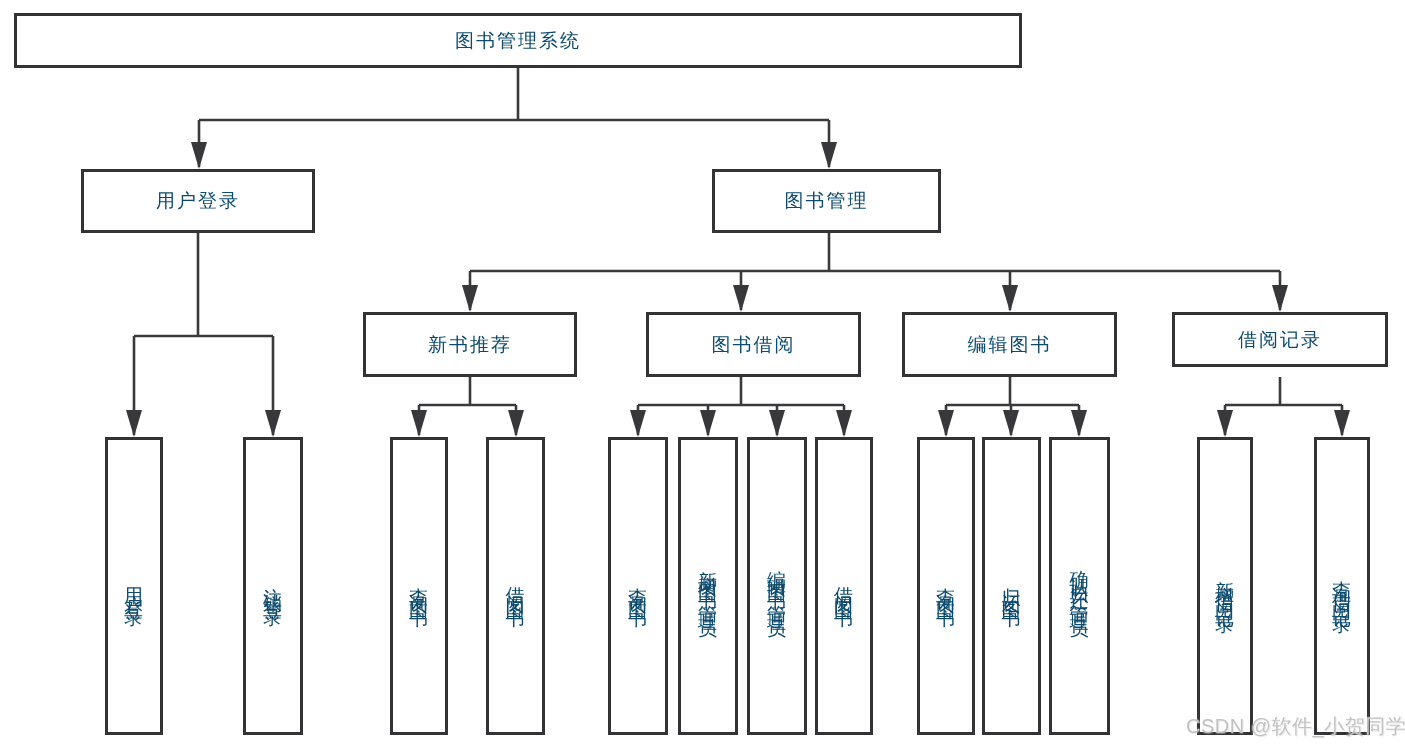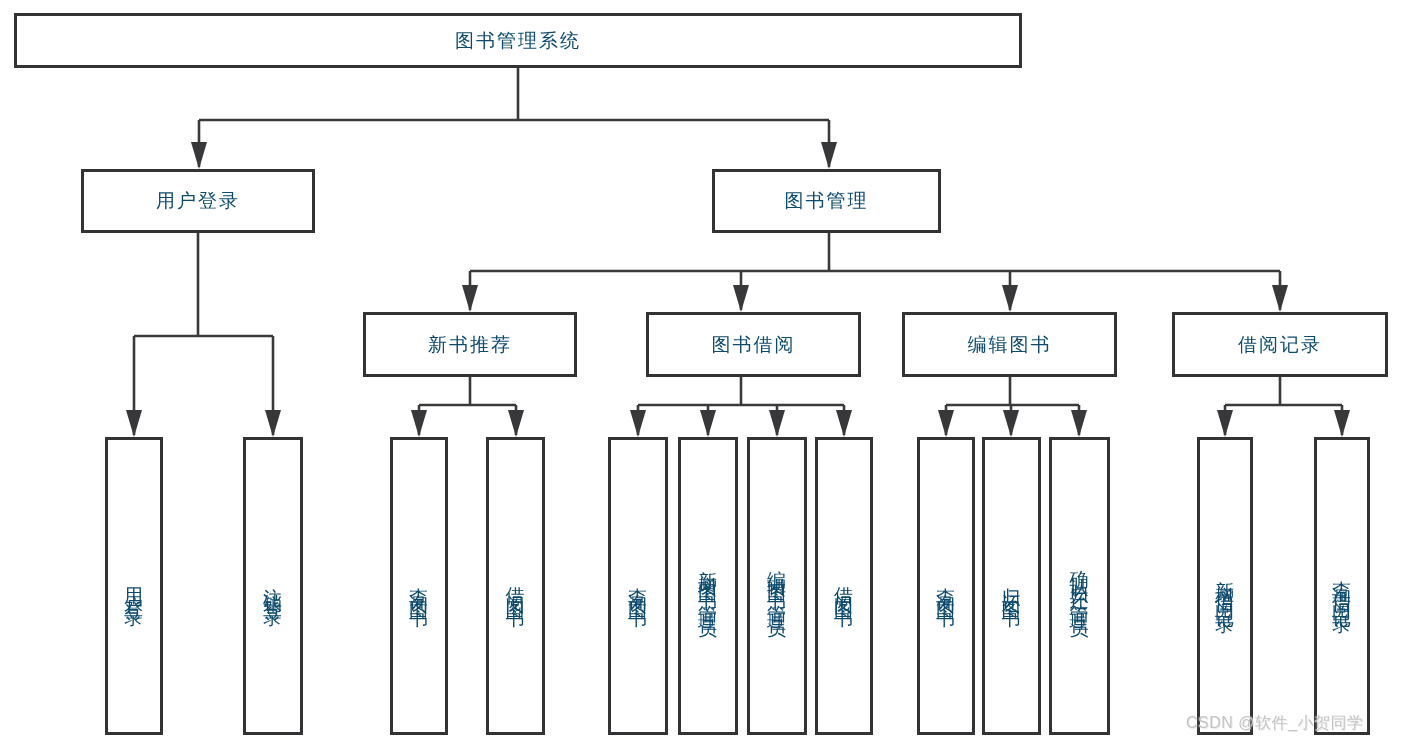--- a/index.html
+++ b/index.html
@@ -29,21 +29,21 @@
     letter-spacing: 2px;
     text-align: center;
   }
   
   .node-root   { left: 14px;   top: 13px;  width: 1008px; height: 55px; }
   .node-l2-a   { left: 81px;   top: 169px; width: 234px;  height: 64px; }
   .node-l2-b   { left: 712px;  top: 169px; width: 229px;  height: 64px; }
   .node-l3-0   { left: 363px;  top: 312px; width: 214px;  height: 65px; }
   .node-l3-1   { left: 633px;  top: 312px; width: 215px;  height: 65px; margin-left: 13px; }
   .node-l3-2   { left: 902px;  top: 312px; width: 215px;  height: 65px; }
-  .node-l3-3   { left: 1172px; top: 312px; width: 216px;  height: 65px; }
+  .node-l3-3   { left: 1172px; top: 312px; width: 216px;  height: 55px; }
   
   .vnode { top: 437px; height: 298px; }
   .vnode span {
     writing-mode: vertical-rl;
     text-orientation: mixed;
     letter-spacing: 7px;
     line-height: 1;
     white-space: nowrap;
   }
   .leaf-a0 { left: 105px;  width: 58px; }
@@ -56,21 +56,21 @@
   .leaf-c3 { left: 815px;  width: 58px; }
   .leaf-d0 { left: 917px;  width: 58px; }
   .leaf-d1 { left: 982px;  width: 59px; }
   .leaf-d2 { left: 1049px; width: 61px; }
   .leaf-e0 { left: 1197px; width: 56px; }
   .leaf-e1 { left: 1314px; width: 56px; }
   .watermark {
     position: absolute;
     left: 1186px;
     top: 713px;
-    font-size: 16px;
+    font-size: 20px;
     letter-spacing: 0.5px;
     color: #c2c2c2;
     text-shadow: 0 0 2px #ffffff, 1px 1px 0 #8a8a8a33;
     white-space: nowrap;
   }
 </style>
 </head>
 <body>
 
 <div class="canvas">

